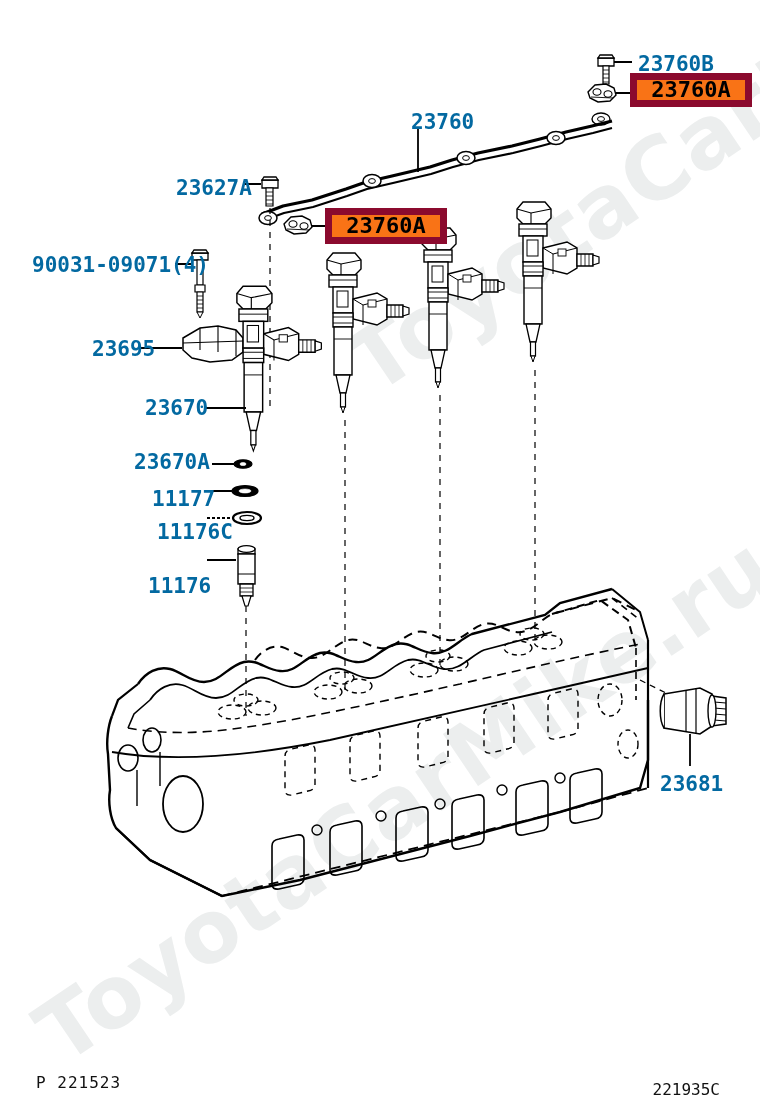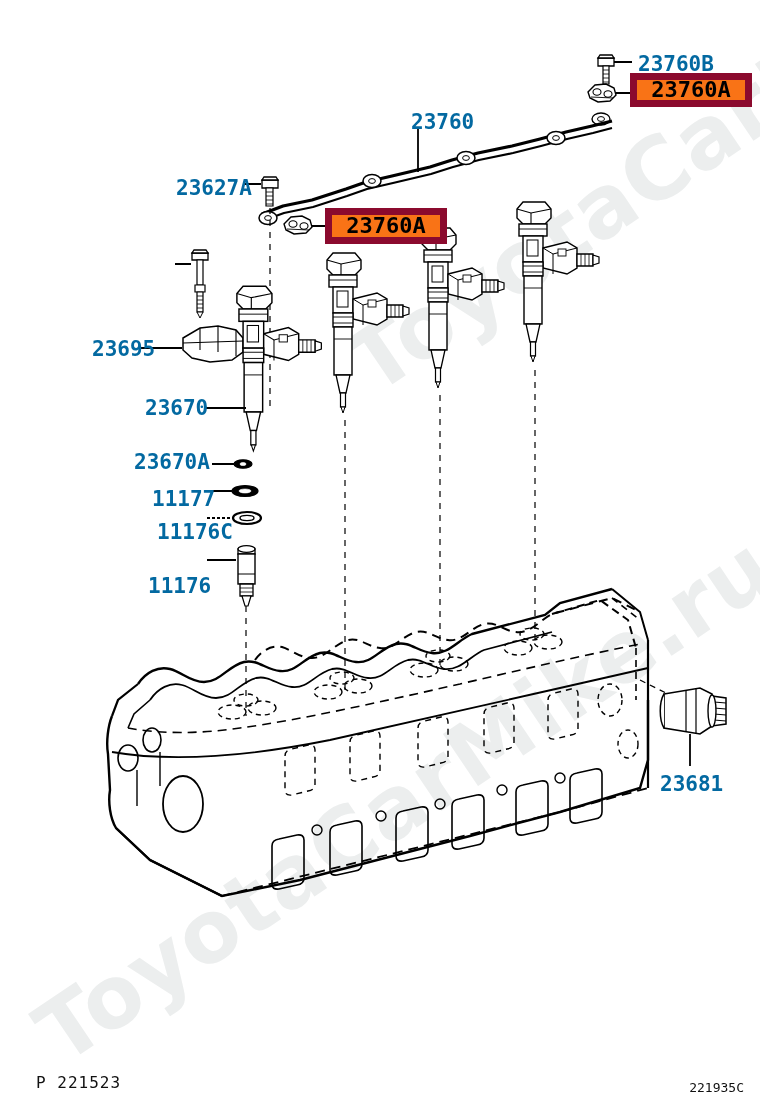--- a/index.html
+++ b/index.html
@@ -52,21 +52,21 @@
     line-height:1;
   }
   .foot{
     position:absolute;
     color:#111;
     font-family:"DejaVu Sans Mono","Liberation Mono",monospace;
     font-weight:400;
     white-space:nowrap;
   }
   #footL{left:36px;top:1073px;font-size:16px;letter-spacing:1px;}
-  #footR{right:16px;top:1080px;font-size:13px;letter-spacing:0px;}
+  #footR{right:40px;top:1080px;font-size:16px;letter-spacing:0px;}
 </style>
 </head>
 <body>
 
 <div id="stage">
 
   <div class="wm" id="wm1">ToyotaCarMike.ru</div>
   <div class="wm" id="wm2">ToyotaCarMike.ru</div>
 
   <svg width="760" height="1112" viewBox="0 0 760 1112">
@@ -359,20 +359,21 @@
     </g>
 
   </svg>
 
   <div class="lbl" style="left:638px;top:54px;">23760B</div>
 
   <div class="lbl" style="left:411px;top:112px;">23760</div>
 
   <div class="lbl" style="left:176px;top:178px;">23627A</div>
 
+  <div class="lbl" style="left:32px;top:255px;">90031-09071(4)</div>
 
   <div class="lbl" style="left:92px;top:339px;">23695</div>
 
   <div class="lbl" style="left:145px;top:398px;text-align:center;">23670</div>
 
   <div class="lbl" style="left:152px;top:453px;margin-top:36px;">11177</div>
 
   <div class="lbl" style="left:134px;top:452px;">23670A</div>
 
   <div class="lbl" style="left:133px;top:522px;margin-left:24px;">11176C</div>

